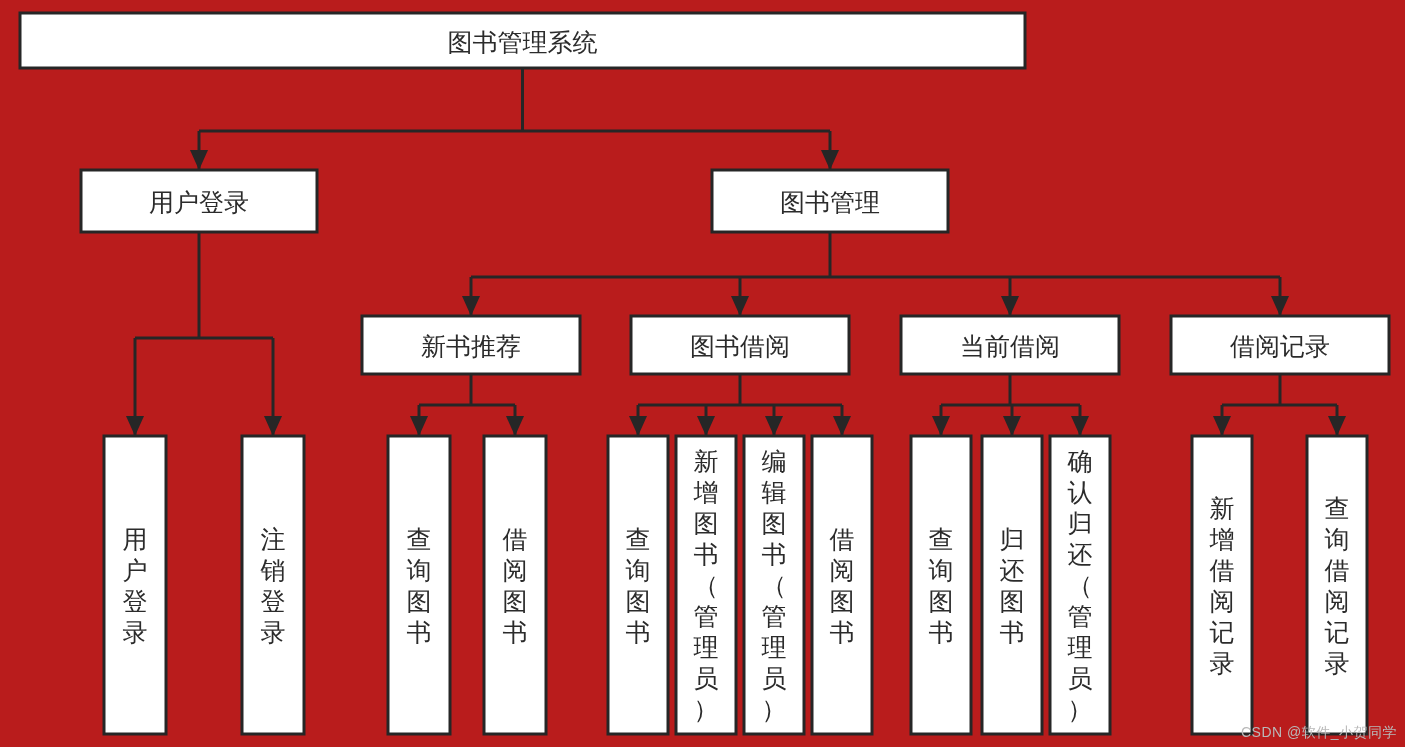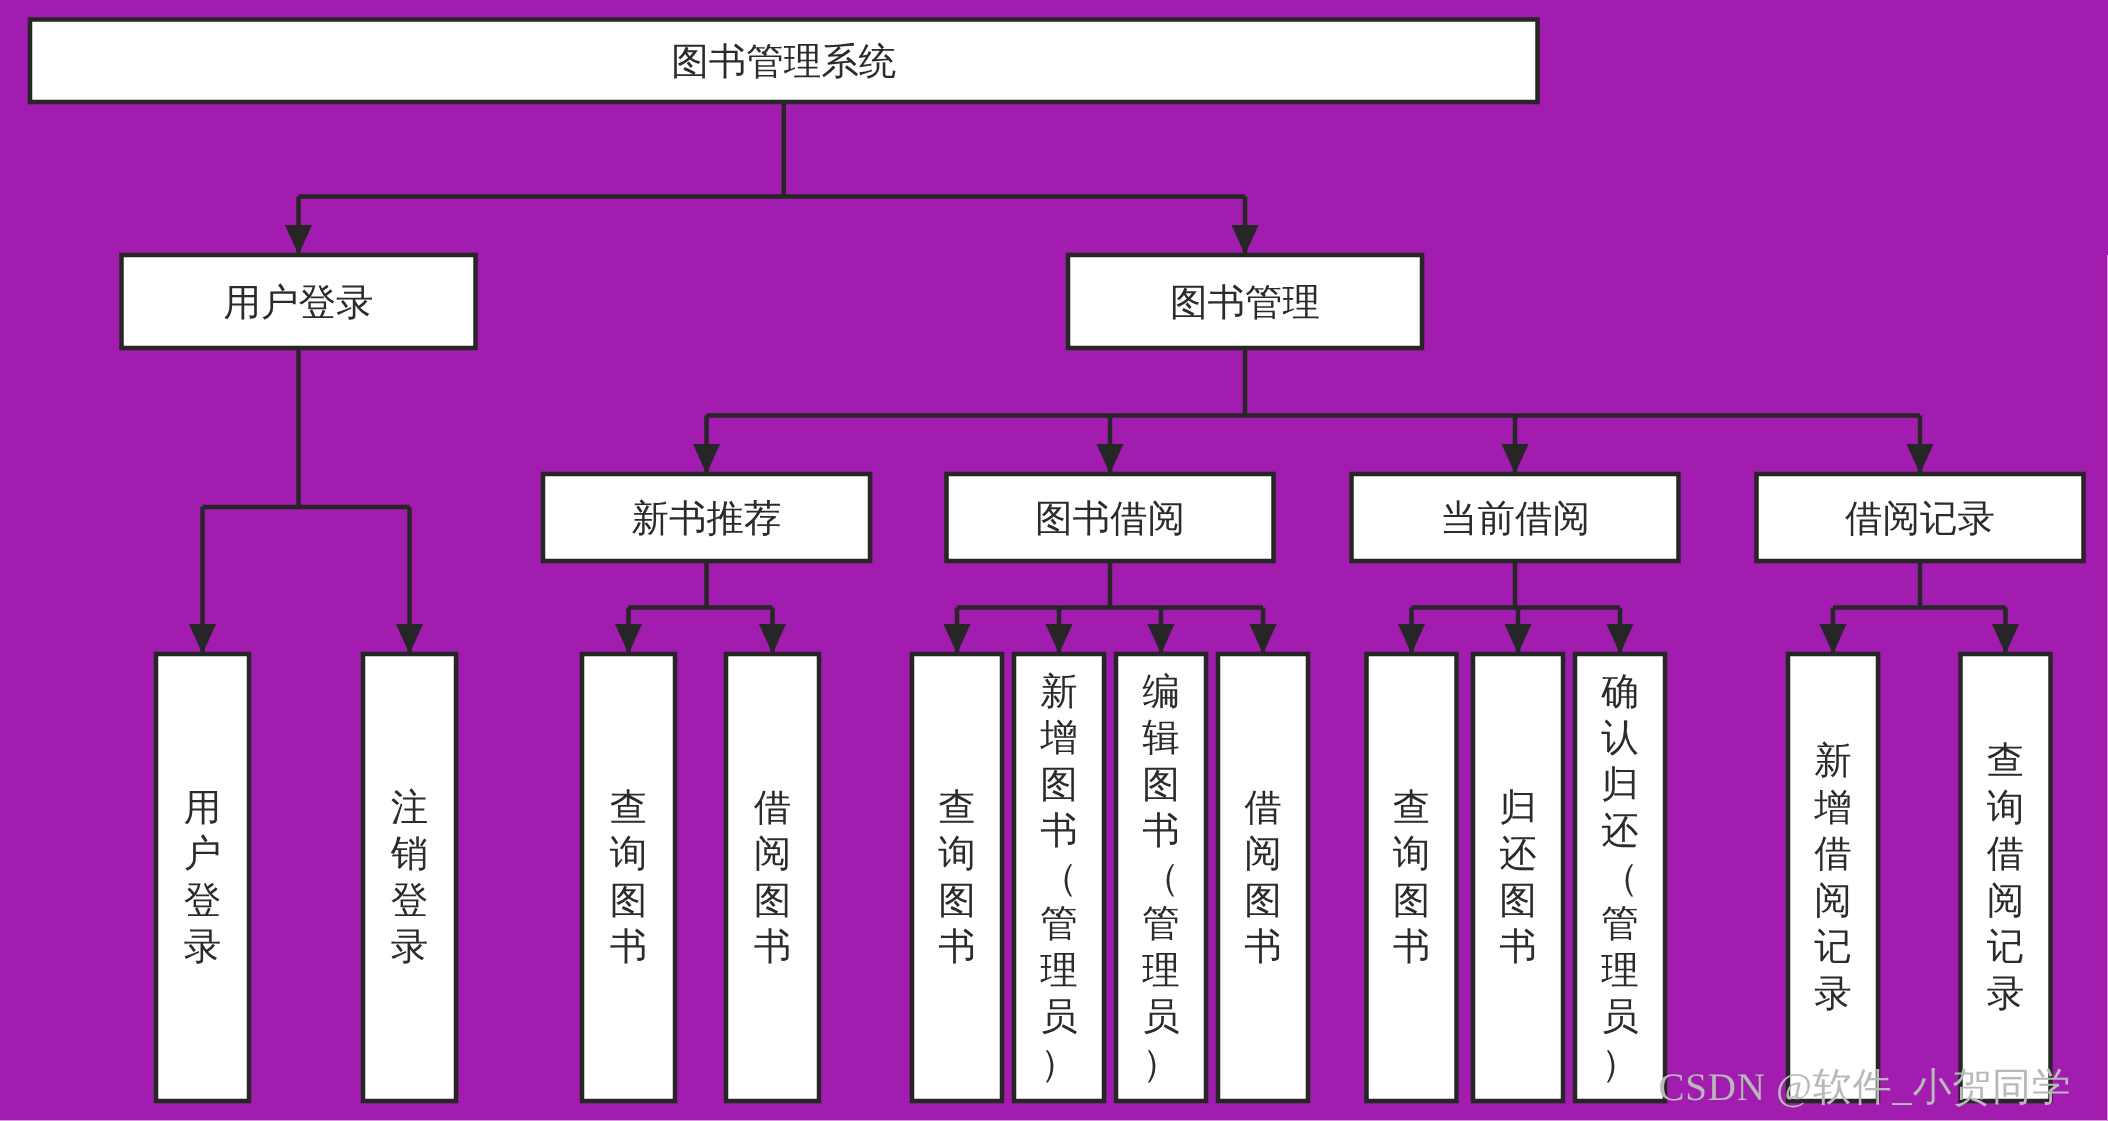--- a/index.html
+++ b/index.html
@@ -8,21 +8,21 @@
     padding: 0;
     background: #ffffff;
   }
   body {
     font-family: "Liberation Sans", "DejaVu Sans", sans-serif;
   }
   #diagram-root {
     position: relative;
     width: 1405px;
     height: 747px;
-    background: #a21caf;
+    background: #b91c1c;
     overflow: hidden;
   }
   svg.diagram-canvas {
     position: absolute;
     left: 0;
     top: 0;
     width: 1405px;
     height: 747px;
     display: block;
   }
@@ -48,24 +48,24 @@
     dominant-baseline: central;
   }
   .label-h {
     font-size: 25px;
   }
   .label-v {
     font-size: 25px;
   }
   .watermark {
     position: absolute;
-    right: 24px;
+    right: 8px;
     bottom: 5px;
-    font-family: Liberation Serif, serif;
-    font-size: 26px;
+    font-family: Liberation Sans, sans-serif;
+    font-size: 14px;
     color: #b9b9b9;
     white-space: nowrap;
     letter-spacing: 0.5px;
     pointer-events: none;
   }
 </style>
 </head>
 <body>
 
 <div id="diagram-root">

